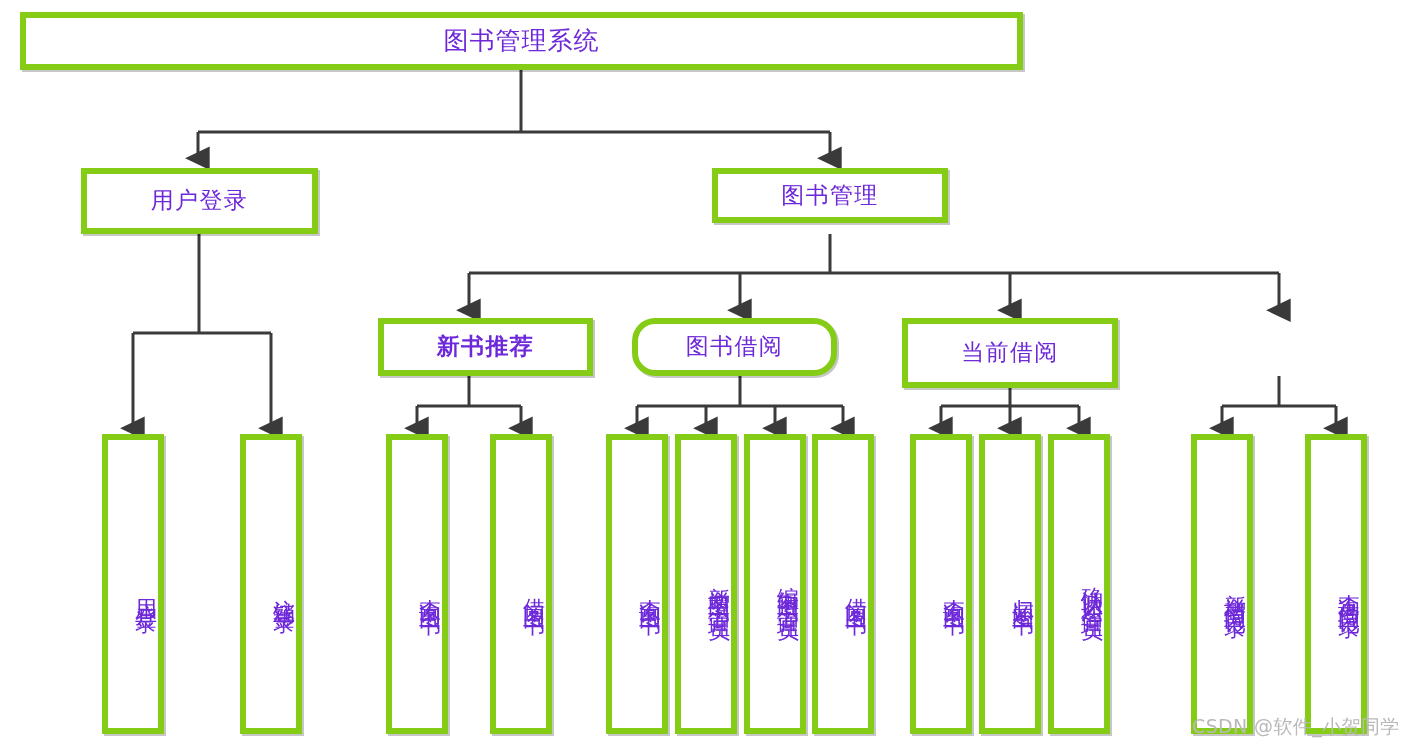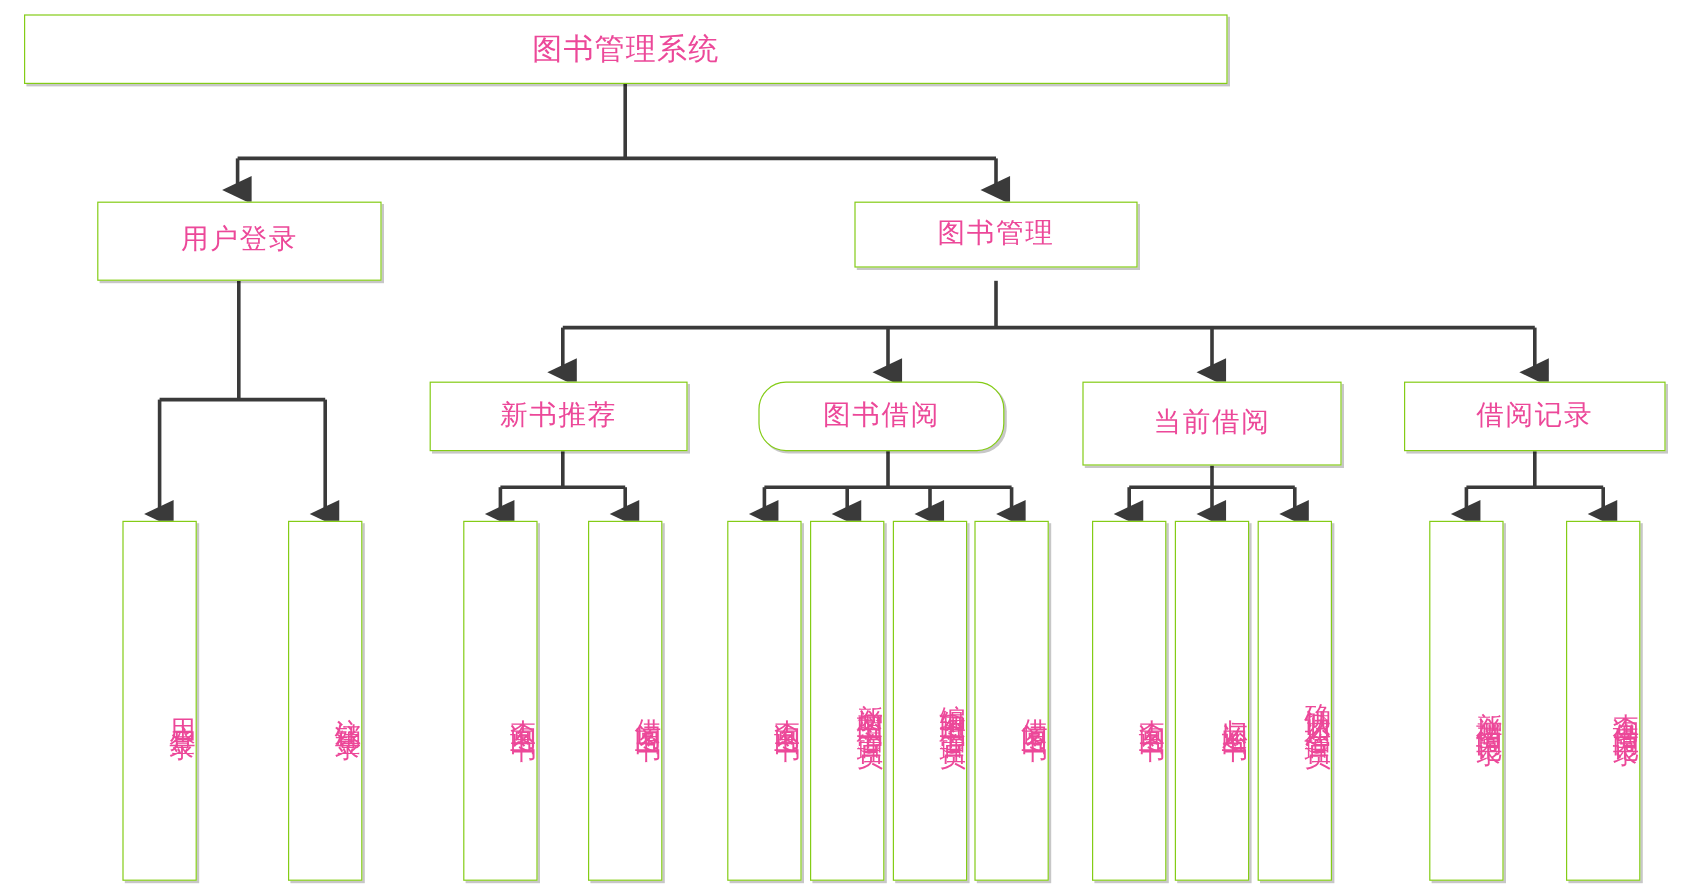--- a/index.html
+++ b/index.html
@@ -22,26 +22,26 @@
     left: 0;
     top: 0;
     width: 1405px;
     height: 747px;
     pointer-events: none;
   }
   .node {
     position: absolute;
     box-sizing: border-box;
     background: #ffffff;
-    border: 1px solid #84cc16;
+    border: 6px solid #84cc16;
     box-shadow: 2px 2px 0 rgba(0,0,0,0.22);
     display: flex;
     align-items: center;
     justify-content: center;
-    color: #ec4899;
+    color: #6d28d9;
   }
   .node.horiz {
     writing-mode: horizontal-tb;
   }
   .node.vert {
     writing-mode: vertical-rl;
     text-orientation: upright;
     align-items: flex-start;
     justify-content: center;
     padding-top: 14px;
@@ -127,31 +127,28 @@
     <span class="node-label">图书管理系统</span>
   </div>
 
   <div class="node horiz lvl2" style="left:81px; top:168px; width:237px; height:66px;">
     <span class="node-label">用户登录</span>
   </div>
   <div class="node horiz lvl2" style="left:712px; top:168px; width:236px; height:55px;">
     <span class="node-label">图书管理</span>
   </div>
 
-  <div class="node horiz lvl3" style="left:358px; top:318px; width:215px; height:58px;">
+  <div class="node horiz lvl3" style="left:378px; top:318px; width:215px; height:58px;font-weight:bold;">
     <span class="node-label">新书推荐</span>
   </div>
   <div class="node horiz lvl3" style="left:632px; top:318px; width:205px; height:58px;border-radius:23px;">
     <span class="node-label">图书借阅</span>
   </div>
   <div class="node horiz lvl3" style="left:902px; top:318px; width:216px; height:70px;">
     <span class="node-label">当前借阅</span>
-  </div>
-  <div class="node horiz lvl3" style="left:1170px; top:318px; width:218px; height:58px;">
-    <span class="node-label">借阅记录</span>
   </div>
 
   <div class="node vert leaf" style="left:102px; top:434px; width:62px; height:300px;">
     <span class="node-label">用户登录</span>
   </div>
   <div class="node vert leaf" style="left:240px; top:434px; width:62px; height:300px;">
     <span class="node-label">注销登录</span>
   </div>
 
   <div class="node vert leaf" style="left:386px; top:434px; width:62px; height:300px;">
@@ -184,14 +181,15 @@
     <span class="node-label">确认归还（管理员）</span>
   </div>
 
   <div class="node vert leaf" style="left:1191px; top:434px; width:62px; height:300px;">
     <span class="node-label">新增借阅记录</span>
   </div>
   <div class="node vert leaf" style="left:1305px; top:434px; width:62px; height:300px;">
     <span class="node-label">查询借阅记录</span>
   </div>
 
+  <div class="watermark" style="left:1192px; top:714px;">CSDN @软件_小贺同学</div>
 
 </div>
 
 </body></html>

